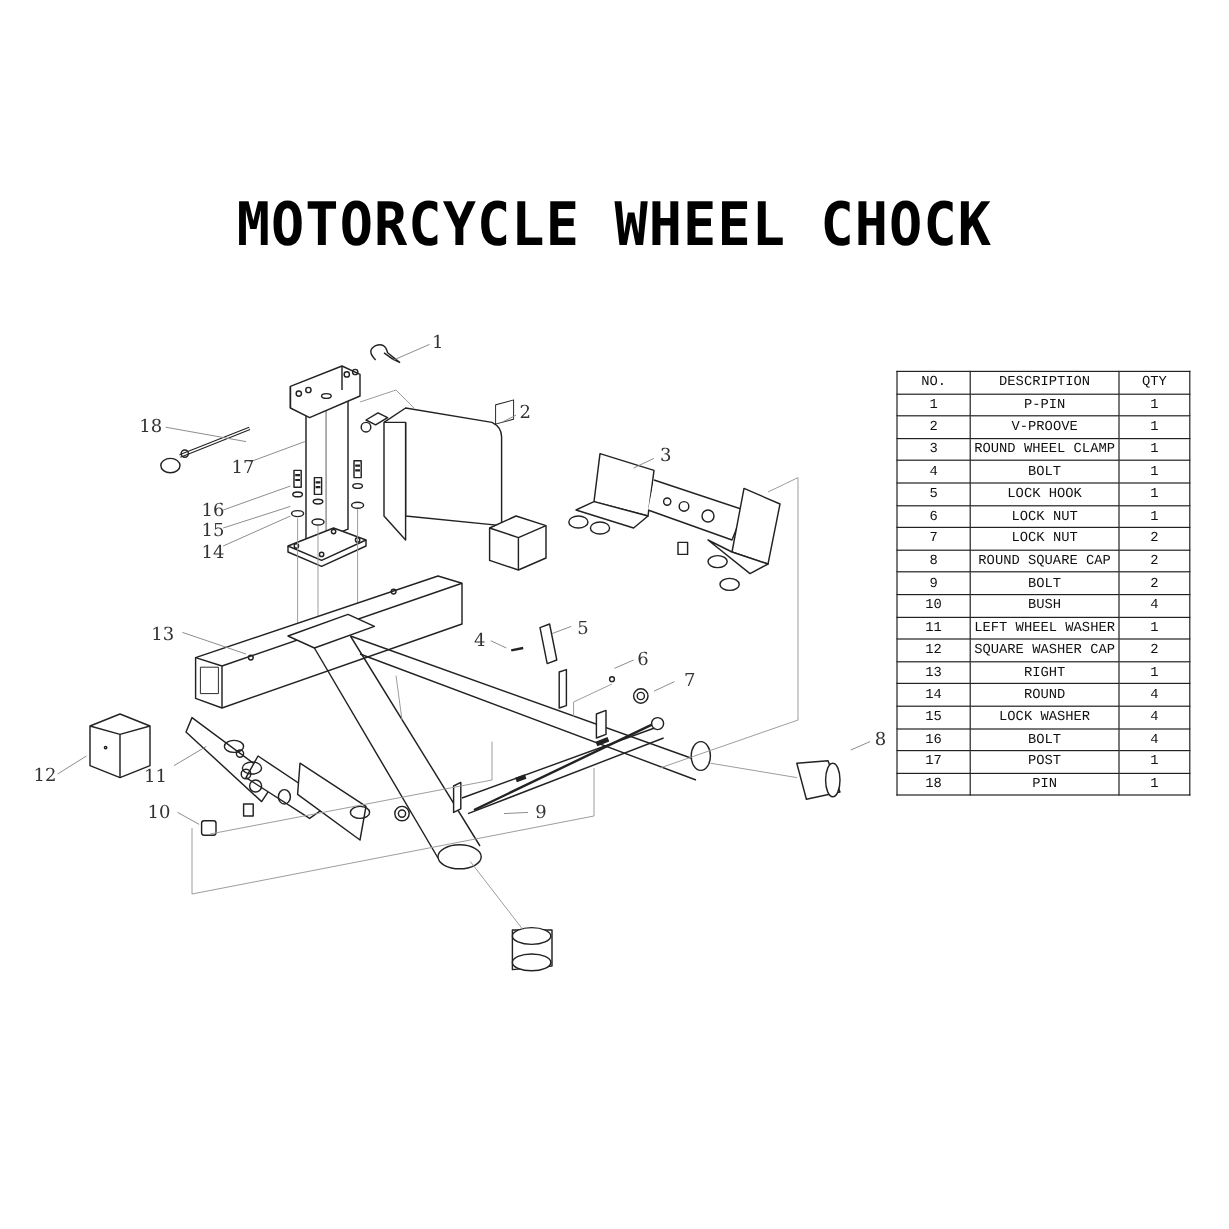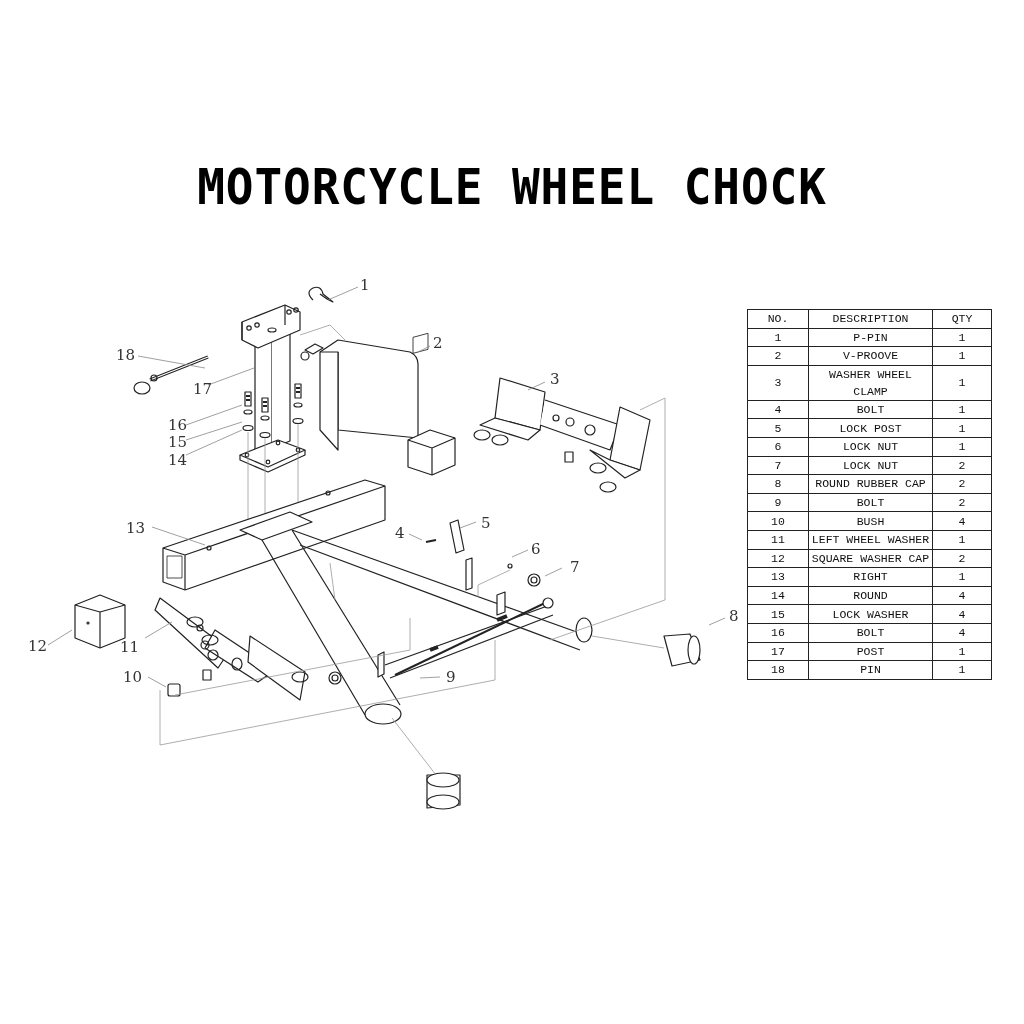--- a/index.html
+++ b/index.html
@@ -210,46 +210,46 @@
         <td>P-PIN</td>
         <td>1</td>
       </tr>
     <tr>
         <td>2</td>
         <td>V-PROOVE</td>
         <td>1</td>
       </tr>
     <tr>
         <td>3</td>
-        <td>WASHER WHEEL CLAMP</td>
+        <td>ROUND WHEEL CLAMP</td>
         <td>1</td>
       </tr>
     <tr>
         <td>4</td>
         <td>BOLT</td>
         <td>1</td>
       </tr>
     <tr>
         <td>5</td>
-        <td>LOCK POST</td>
+        <td>LOCK HOOK</td>
         <td>1</td>
       </tr>
     <tr>
         <td>6</td>
         <td>LOCK NUT</td>
         <td>1</td>
       </tr>
     <tr>
         <td>7</td>
         <td>LOCK NUT</td>
         <td>2</td>
       </tr>
     <tr>
         <td>8</td>
-        <td>ROUND RUBBER CAP</td>
+        <td>ROUND SQUARE CAP</td>
         <td>2</td>
       </tr>
     <tr>
         <td>9</td>
         <td>BOLT</td>
         <td>2</td>
       </tr>
     <tr>
         <td>10</td>
         <td>BUSH</td>

